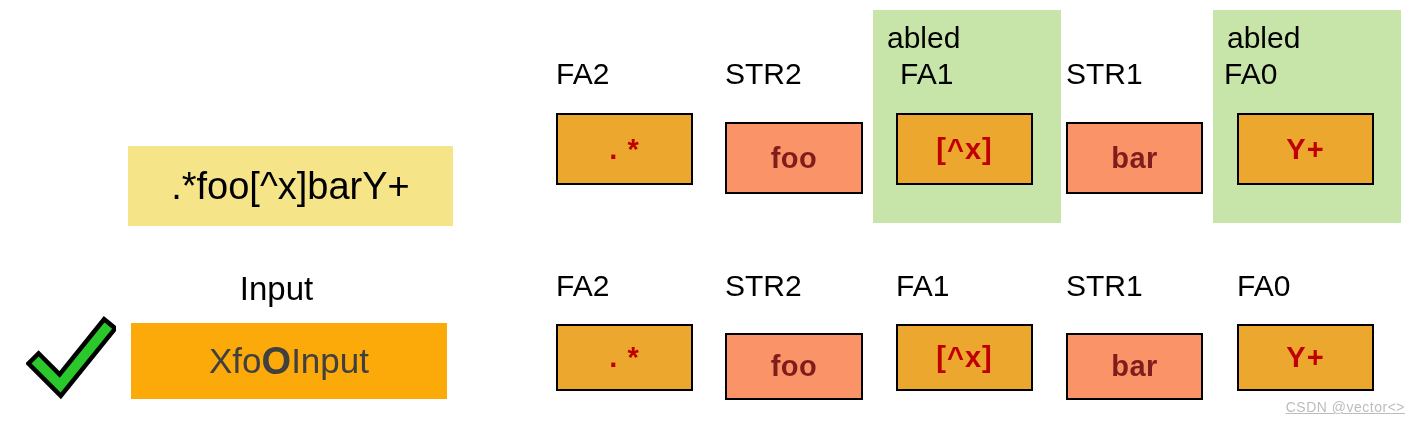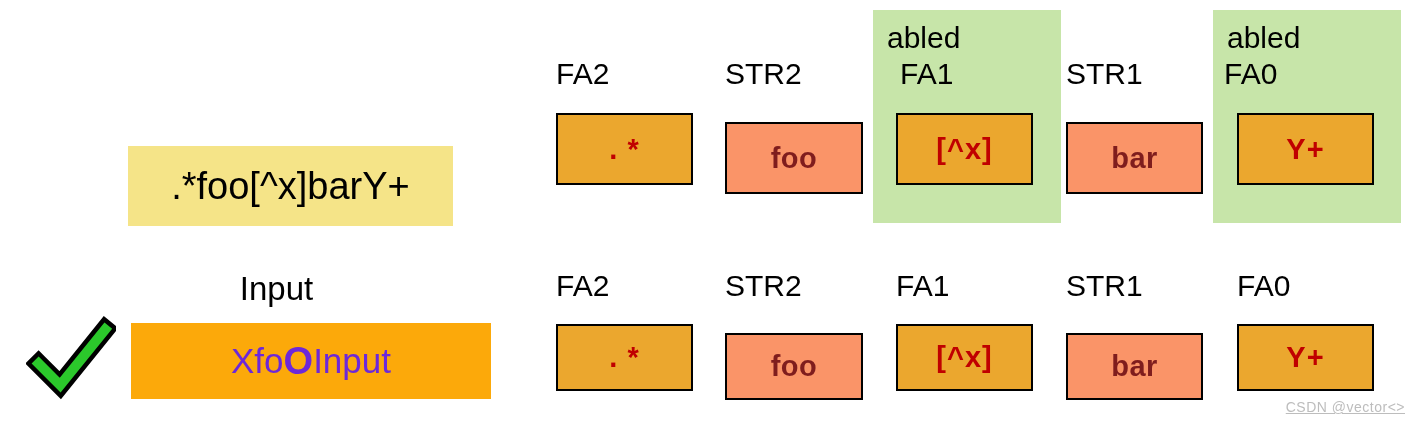--- a/index.html
+++ b/index.html
@@ -44,24 +44,24 @@
   }
   .pattern-box{
     position:absolute;
     left:128px;top:110px;width:325px;height:80px;
     background:#F5E488;
     display:flex;align-items:center;justify-content:center;
     font-size:38px;color:#000;margin-top:36px;
   }
   .input-box{
     position:absolute;
-    left:131px;top:323px;width:360px;height:76px;
+    left:131px;top:323px;width:316px;height:76px;
     background:#FCA90A;
     display:flex;align-items:center;justify-content:center;
-    font-size:35px;color:#6d28d9;
+    font-size:35px;color:#404040;
   }
   .input-emph{font-weight:bold;font-size:38px;}
   .check-wrap{
     position:absolute;left:26px;top:316px;width:90px;height:88px;
   }
   .watermark{
     position:absolute;right:8px;top:399px;
     font-size:14px;color:#BDBDBD;letter-spacing:0.5px;text-decoration:underline;
   }
 </style>

